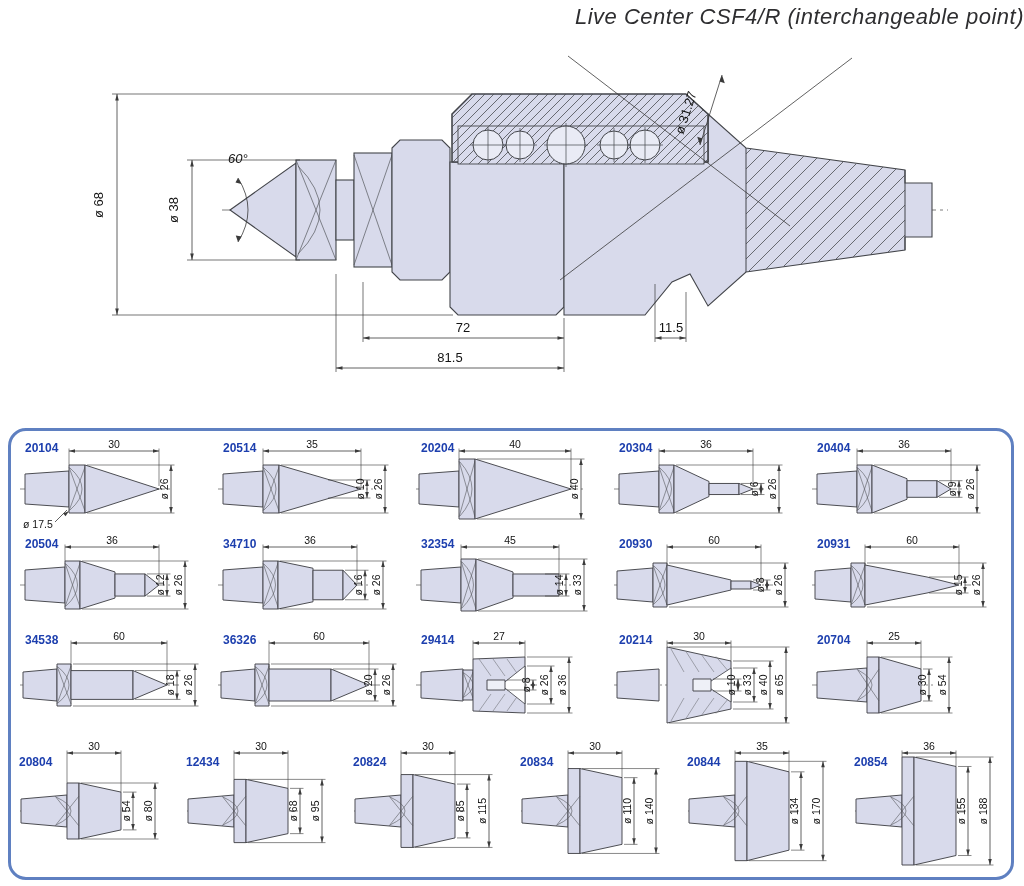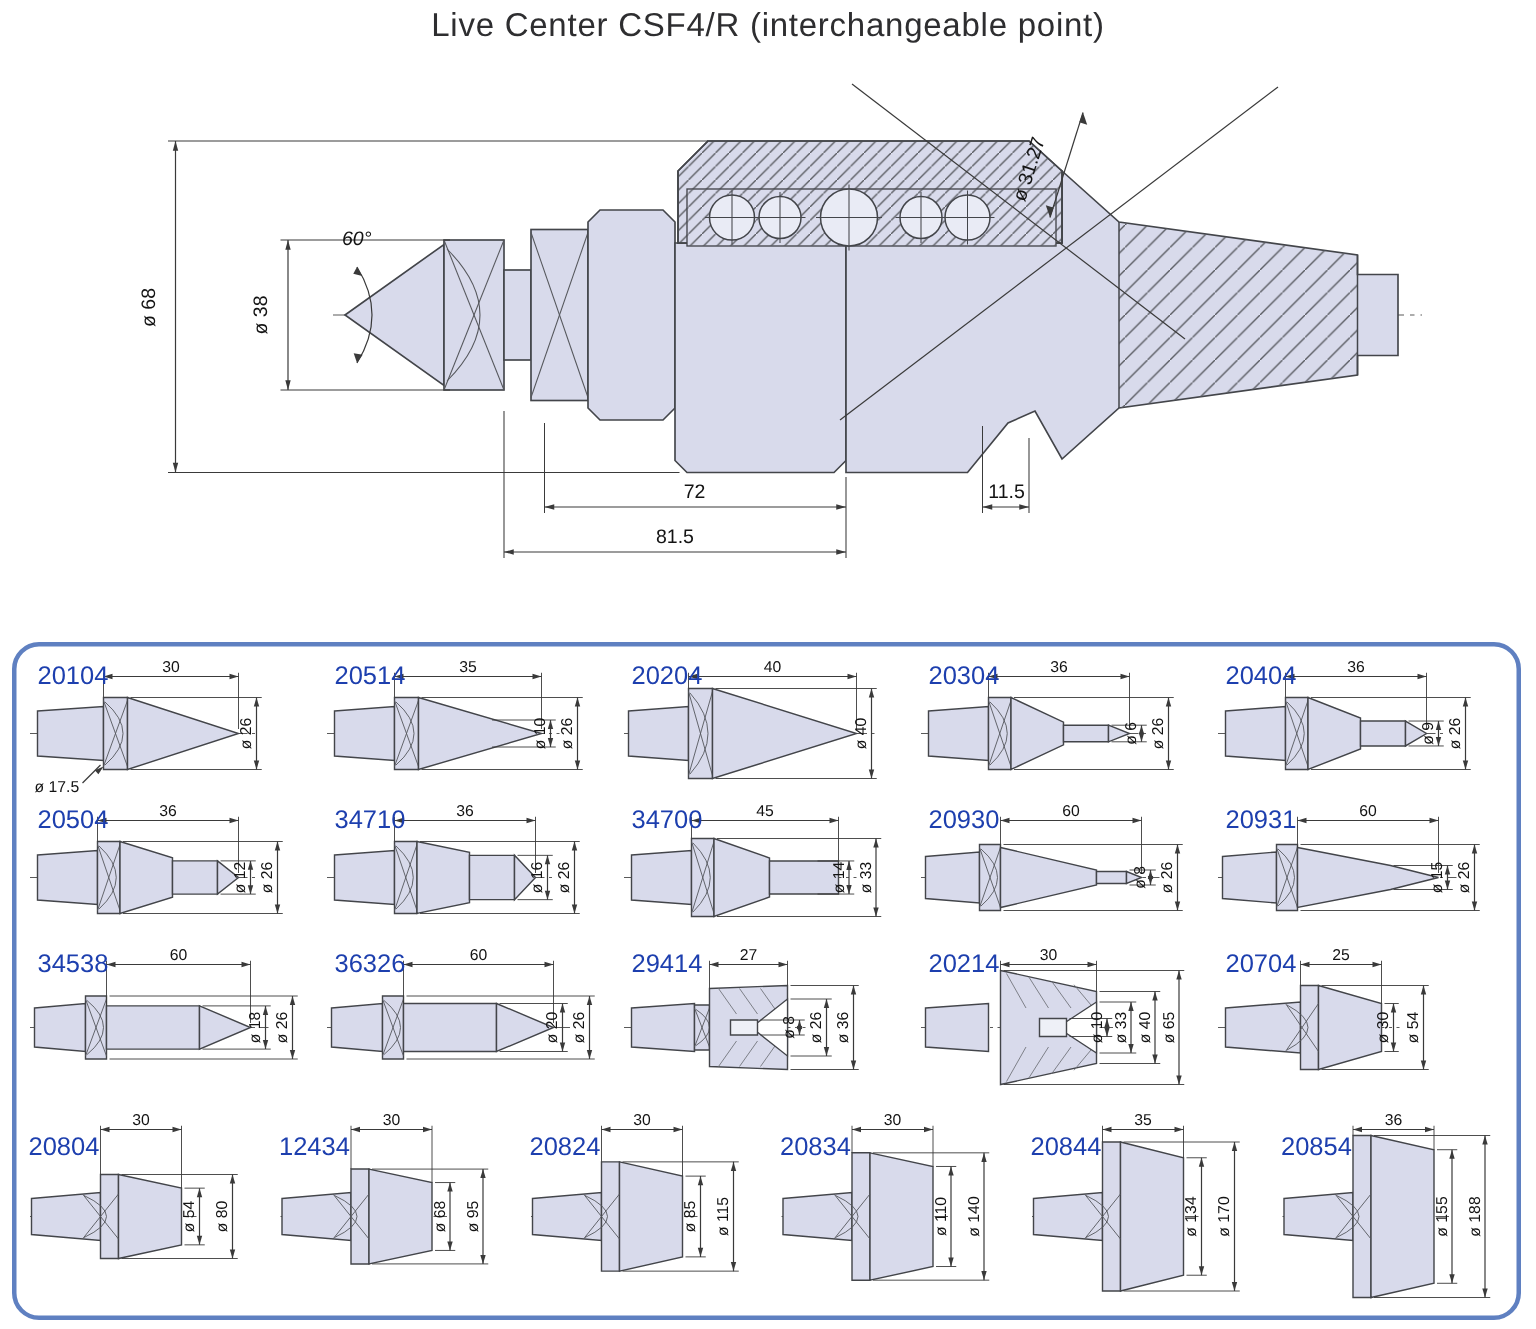--- a/index.html
+++ b/index.html
@@ -1,23 +1,23 @@
 <!DOCTYPE html>
 <html style="--accent: #5f80c1; --blue: #1d3fae;"><head>
 <meta charset="utf-8">
 <style>
   html,body{margin:0;padding:0}
   body{width:1024px;height:886px;background:#ffffff;font-family:"Liberation Sans",sans-serif;position:relative;overflow:hidden}
-  .title{position:absolute;top:4px;left:0;width:100%;text-align:center;font-size:22px;color:#2e2e30;letter-spacing:.5px}
+  .title{position:absolute;top:4px;left:0;width:100%;text-align:right;font-size:22px;font-style:italic;color:#2e2e30;letter-spacing:.5px}
   #mainsvg{position:absolute;top:30px;left:0}
   .panel{position:absolute;left:8px;top:428px;width:1000px;height:446px;border:3px solid var(--accent,#5f80c1);border-radius:18px;background:#fff}
   .prow{position:absolute;left:0;width:100%}
   .cell{position:absolute}
   .cell svg{position:absolute;left:0;top:0}
-  .pnum{position:absolute;top:2px;left:8px;font-weight:normal;font-size:17px;color:var(--blue,#1d3fae)}
+  .pnum{position:absolute;top:2px;left:8px;font-weight:bold;font-size:12px;color:var(--blue,#1d3fae)}
   .r4 .pnum{top:14px;left:2px}
   svg text{font-family:"Liberation Sans",sans-serif}
   .ct{font-size:10.5px;fill:#131313}
   .mt{font-size:13px;fill:#131313}
 </style>
 </head>
 <body>
 
 <div class="title">Live Center CSF4/R (interchangeable point)</div>
 
@@ -368,21 +368,21 @@
           <polygon points="153.0,39.0 154.8,45.0 151.2,45.0" fill="#3a3a3a"></polygon>
           <polygon points="153.0,61.0 151.2,55.0 154.8,55.0" fill="#3a3a3a"></polygon>
           <text class="ct" text-anchor="middle" transform="translate(149.5 50) rotate(-90)">ø 14</text>
           <line x1="65" y1="24" x2="174.5" y2="24" stroke="#3a3a3a" stroke-width="0.6"></line>
           <line x1="65" y1="76" x2="174.5" y2="76" stroke="#3a3a3a" stroke-width="0.6"></line>
           <line x1="171" y1="24" x2="171" y2="76" stroke="#3a3a3a" stroke-width="0.8"></line>
           <polygon points="171.0,24.0 172.8,30.0 169.2,30.0" fill="#3a3a3a"></polygon>
           <polygon points="171.0,76.0 169.2,70.0 172.8,70.0" fill="#3a3a3a"></polygon>
           <text class="ct" text-anchor="middle" transform="translate(167.5 50) rotate(-90)">ø 33</text>
         </svg>
-        <div class="pnum">34700</div>
+        <div class="pnum">32354</div>
       </div>
       <div class="cell" style="left: 600px; top: 0px; width: 196px; height: 94px;">
         <svg width="196" height="94" viewBox="0 0 196 94">
           <line x1="3" y1="50" x2="162" y2="50" stroke="#5a5a5a" stroke-width="0.7" stroke-dasharray="9 3 2 3"></line>
           <polygon points="6,36 42,33 42,67 6,64" fill="#d8daeb" stroke="#43454a" stroke-width="0.95"></polygon>
           <polygon points="42,28 56,28 56,72 42,72" fill="#d8daeb" stroke="#43454a" stroke-width="0.95"></polygon>
           <line x1="42" y1="30" x2="56" y2="70" stroke="#55575c" stroke-width="0.6"></line>
           <line x1="42" y1="70" x2="56" y2="30" stroke="#55575c" stroke-width="0.6"></line>
           <path d="M 43,31 Q 65,50 43,69" fill="none" stroke="#55575c" stroke-width="0.6"></path>
           <polygon points="56,30 120,45 120,55 56,70" fill="#d8daeb" stroke="#43454a" stroke-width="0.95"></polygon>

